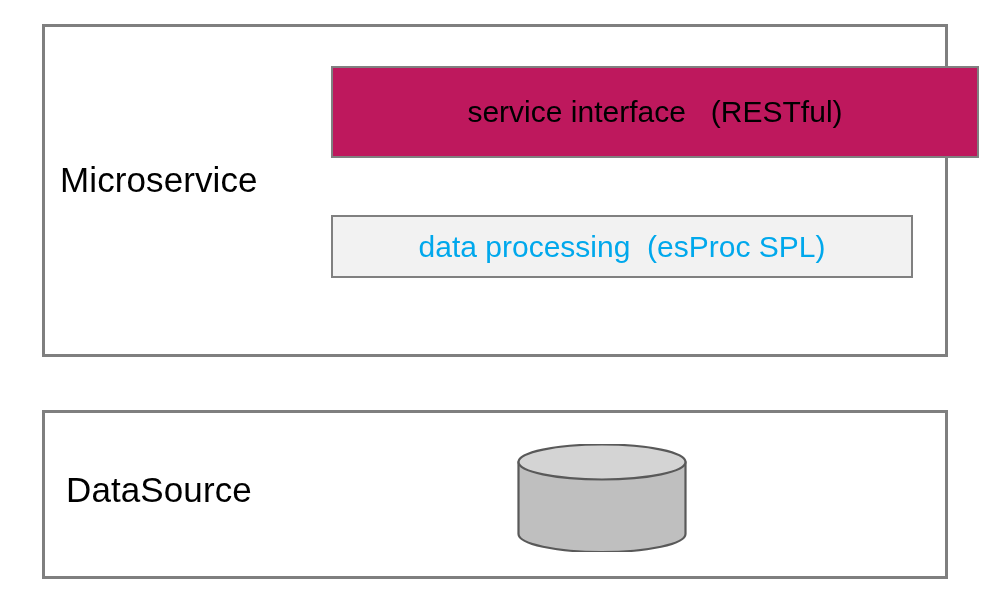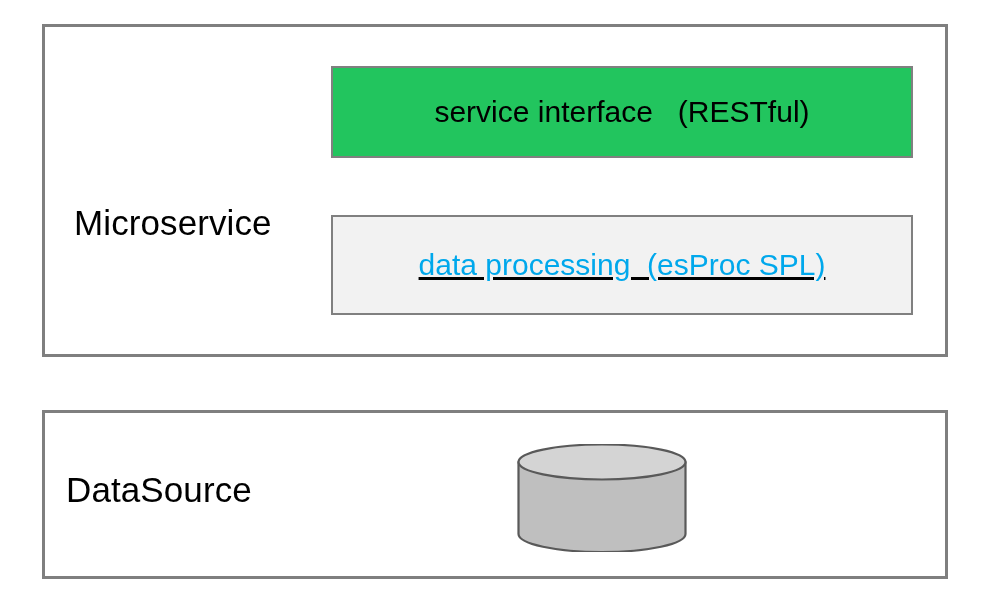--- a/index.html
+++ b/index.html
@@ -46,53 +46,51 @@
   
   .layer-label {
     position: absolute;
     color: #000000;
     font-size: 35px;
     line-height: 40px;
     white-space: nowrap;
     letter-spacing: 0.1px;
   }
   #microservice-label {
-    left: 74px;
+    left: 60px;
     top: 160px;
-    margin-top: 43px;
   }
   #datasource-label {
     left: 66px;
     top: 470px;
     text-align: center;
   }
 
   
   .inner-box {
     position: absolute;
     box-sizing: border-box;
     border: 2px solid #808080;
     display: flex;
     align-items: center;
     justify-content: center;
   }
   #service-interface-box {
     left: 331px;
     top: 66px;
-    width: 582px;
+    width: 648px;
     height: 92px;
-    background: #22c55e;
+    background: #be185d;
   }
   #data-processing-box {
     left: 331px;
     top: 215px;
     width: 582px;
-    height: 100px;
+    height: 63px;
     background: #f2f2f2;
-    text-decoration: underline;
   }
 
   .inner-label {
     font-size: 30px;
     line-height: 34px;
     white-space: pre;
     text-align: center;
   }
   #service-interface-label {
     color: #000000;

